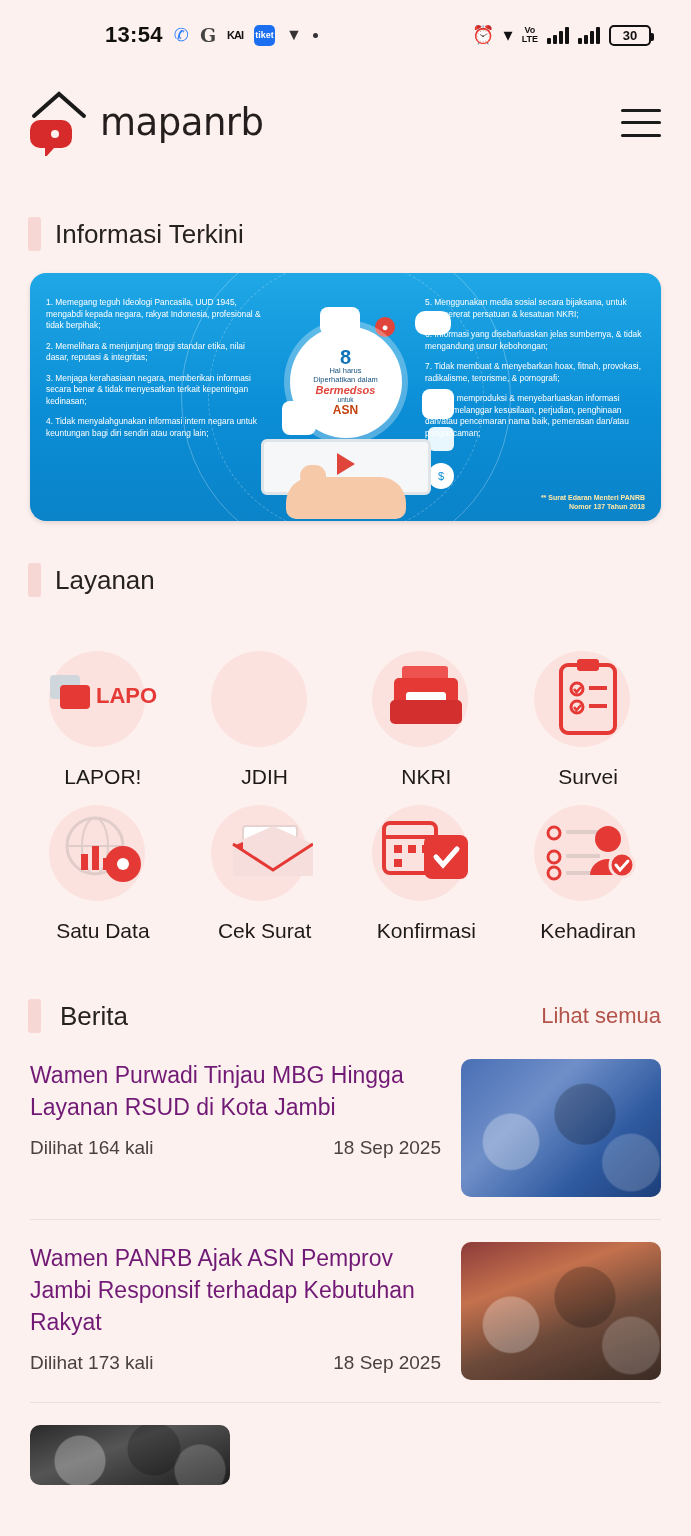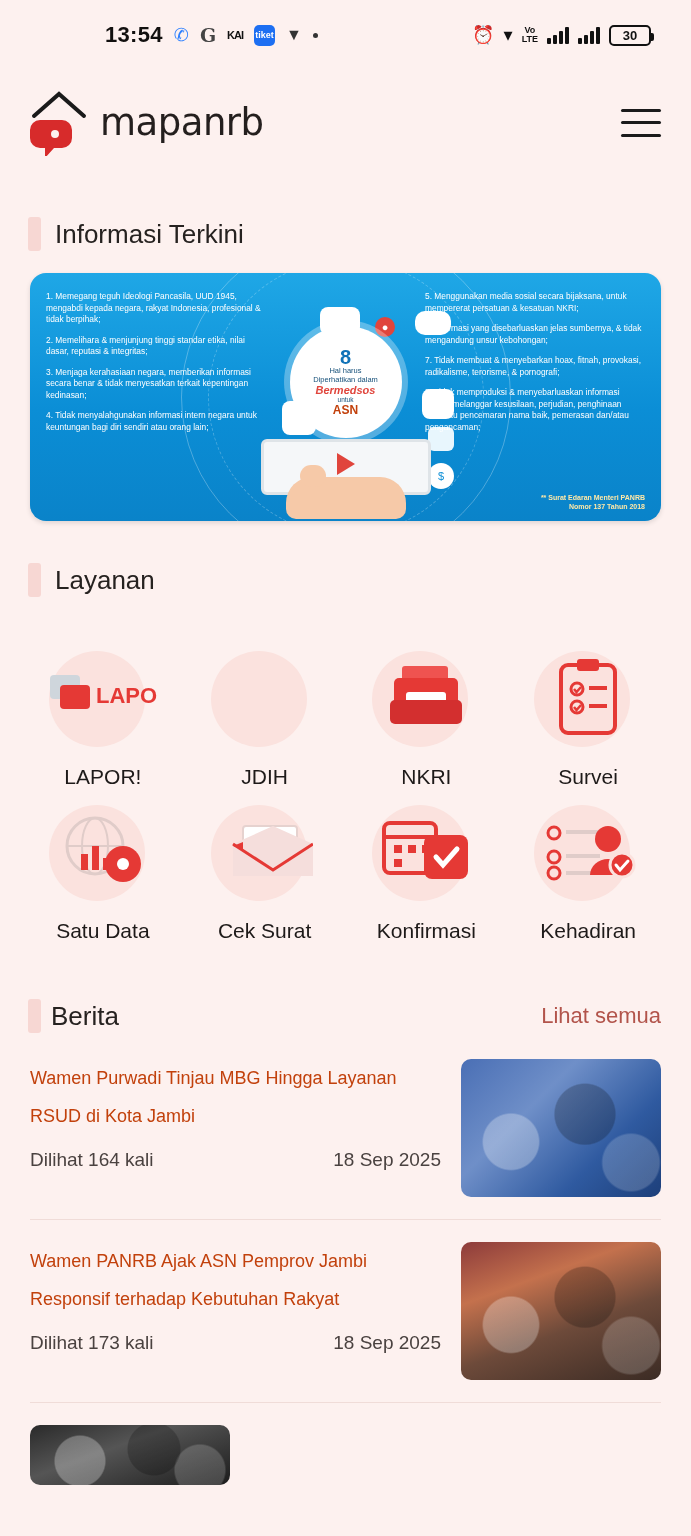--- a/index.html
+++ b/index.html
@@ -147,21 +147,21 @@
     background: #fff; display: flex; flex-direction: column;
     align-items: center; justify-content: center; text-align: center;
     box-shadow: 0 0 0 6px rgba(255,255,255,.3);
   }
   .center-badge .num { font-size: 20px; font-weight: bold; color: #1173b8; line-height: 18px; }
   .center-badge .l1 { font-size: 7.5px; color: #17517a; line-height: 9px; }
   .center-badge .l2 { font-size: 11px; color: #e0453c; font-style: italic; font-weight: bold; line-height: 12px; }
   .center-badge .l3 { font-size: 6.5px; color: #17517a; line-height: 8px; }
   .center-badge .l4 { font-size: 12px; color: #c2410c; font-weight: bold; line-height: 13px; }
   .col-left, .col-right {
-    position: absolute; top: 18px; width: 220px; color: #fff;
+    position: absolute; top: 24px; width: 220px; color: #fff;
     font-size: 8.4px; line-height: 11.5px;
   }
   .col-left { left: 16px; }
   .col-right { right: 16px; text-align: left; }
   .col-left p, .col-right p { margin-bottom: 9px; }
   .banner-note {
     position: absolute; right: 16px; bottom: 10px; text-align: right;
     color: #ffe9a8; font-size: 7px; line-height: 9px; font-weight: bold;
   }
   .tablet {
@@ -213,21 +213,21 @@
 
   
   .berita-wrap { padding-top: 56px; }
   .news-list { padding: 26px 30px 0 30px; }
   .news-item {
     display: flex; gap: 20px; align-items: flex-start;
     padding-bottom: 22px; border-bottom: 1px solid #f0dcd8; margin-bottom: 22px;
   }
   .news-text { flex: 1; }
   .news-title {
-    font-size: 18px; line-height: 38px; color: #c2410c; margin-bottom: 14px;
+    font-size: 23px; line-height: 32px; color: #701a75; margin-bottom: 14px;
   }
   .news-meta { display: flex; justify-content: space-between; font-size: 19px; color: #4a4240; }
   .news-thumb {
     width: 200px; height: 138px; border-radius: 10px; overflow: hidden;
     flex-shrink: 0; position: relative;
   }
   .thumb-a { background: linear-gradient(135deg,#4a6fb5 0%,#6f8fc8 35%,#2f5aa0 70%,#1d3f7a 100%); }
   .thumb-b { background: linear-gradient(160deg,#8d3b3b 0%,#c4714d 30%,#6d4a3a 60%,#3b2b24 100%); }
   .thumb-c { background: linear-gradient(160deg,#2a2a2a 0%,#555 40%,#1c1c1c 100%); }
   .thumb-a:after, .thumb-b:after, .thumb-c:after {
@@ -488,21 +488,21 @@
           </div>
         </div>
         <div class="svc-label">Kehadiran</div>
       </div>
 
     </div>
   </div>
 
   <div class="berita-wrap">
     <div class="section-title title-row">
-      <div style="display:flex;align-items:center;gap:10px;">
+      <div style="display:flex;align-items:center;gap:19px;">
         <div class="bar"></div>
         <h2>Berita</h2>
       </div>
       <span class="see-all">Lihat semua</span>
     </div>
 
     <div class="news-list">
 
       <div class="news-item">
         <div class="news-text">

